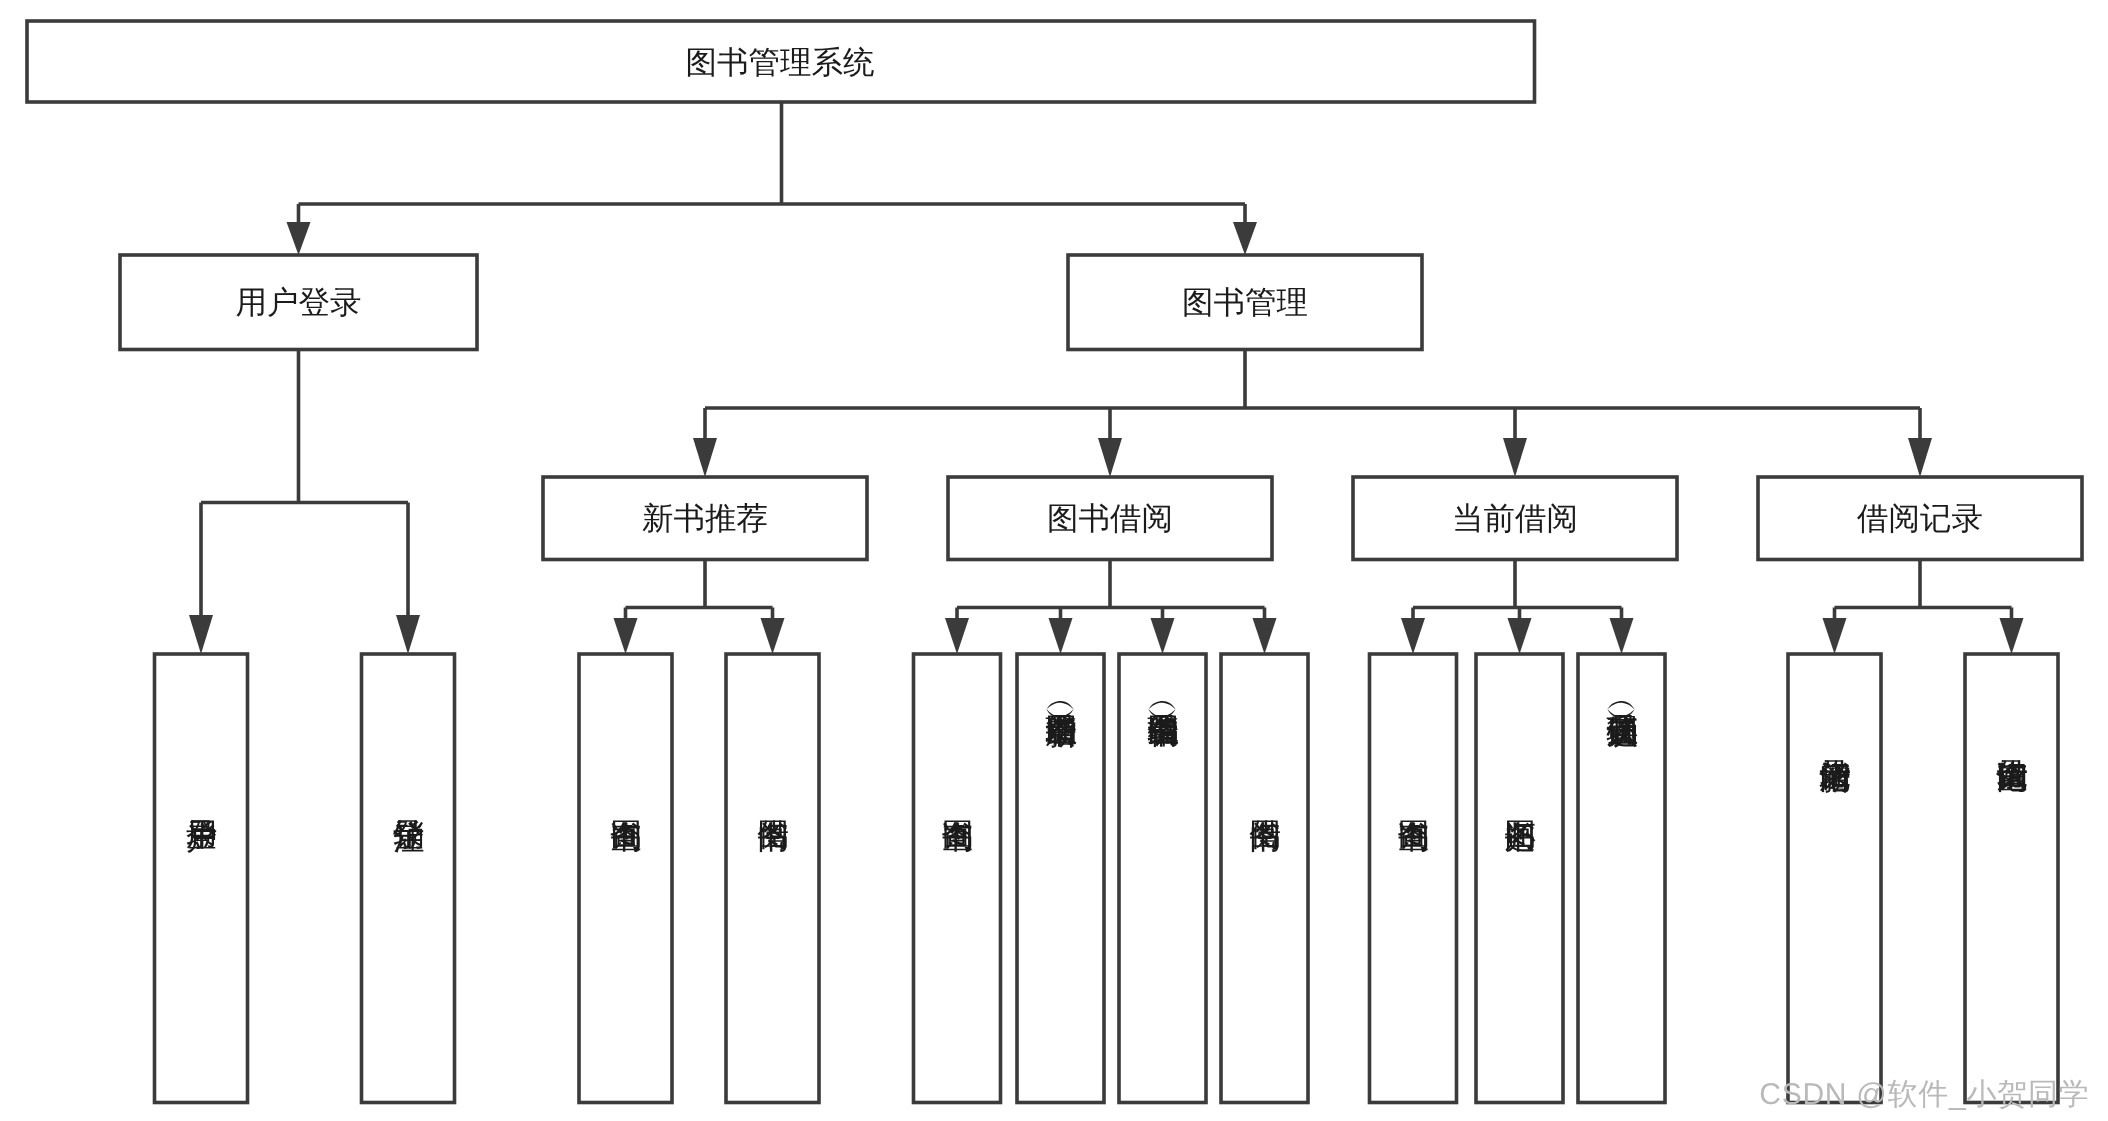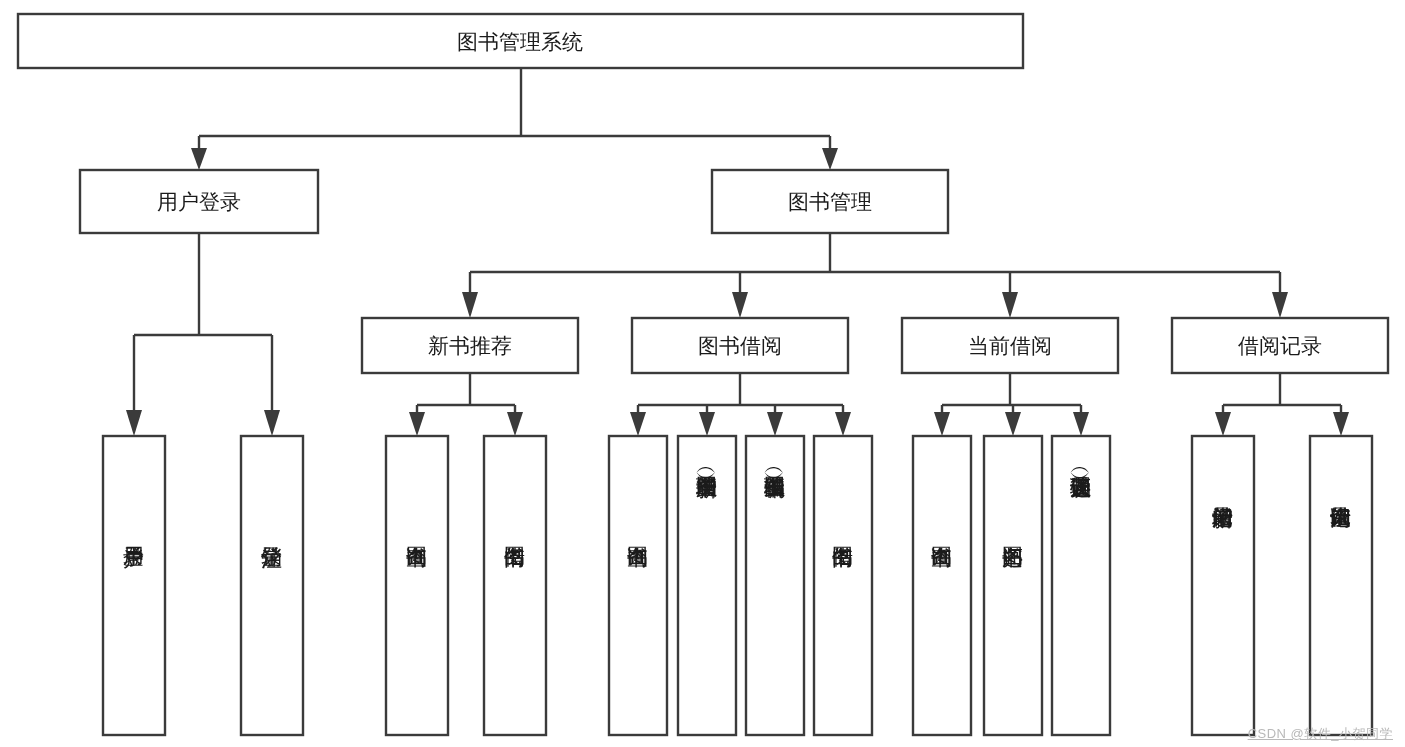--- a/index.html
+++ b/index.html
@@ -55,26 +55,25 @@
     font-size: 21px;
     fill: #1b1b1b;
     text-anchor: middle;
     white-space: pre;
   }
   .watermark {
     position: absolute;
     right: 12px;
     bottom: 4px;
     font-family: "Liberation Sans", "DejaVu Sans", sans-serif;
-    font-size: 13px;
+    font-size: 20px;
     color: #b9b9b9;
     letter-spacing: 0.5px;
     user-select: none;
     white-space: pre;
-    text-decoration: underline;
   }
 </style>
 </head>
 <body>
 
 <div id="diagram-root">
 
   <svg id="flow-svg" viewBox="0 0 1405 747">
 
     <g>

